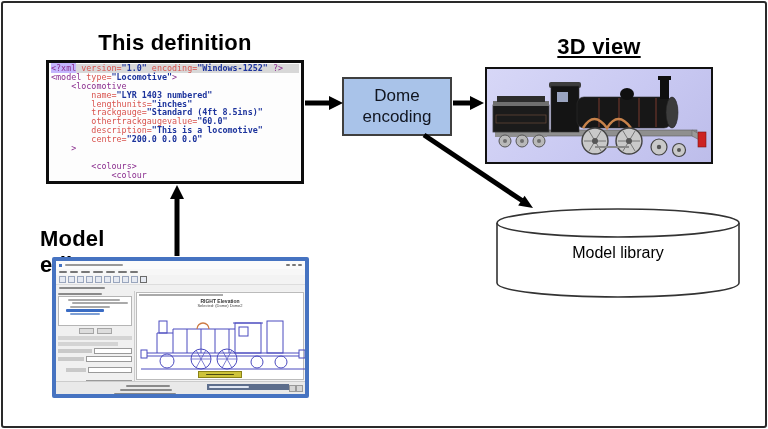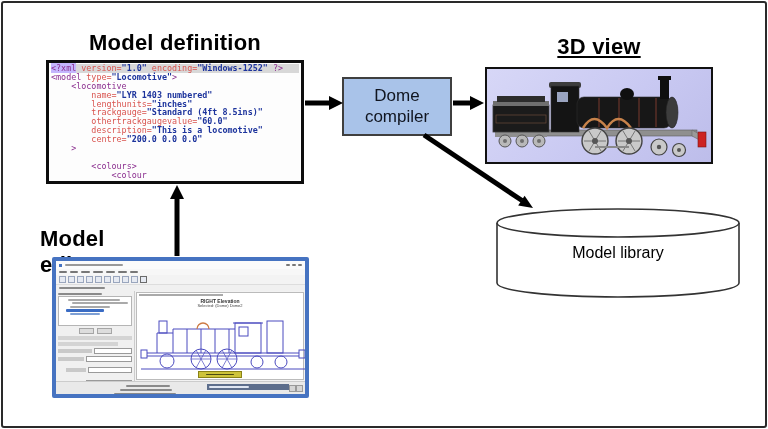--- a/index.html
+++ b/index.html
@@ -66,31 +66,31 @@
 
   svg{display:block;}
   #arrows{position:absolute;inset:0;pointer-events:none;}
 </style>
 </head>
 <body>
 
 <div id="stage">
   <div id="frame"></div>
 
-  <div class="abs title" style="left:46px;top:30px;width:258px;">Model definition</div>
+  <div class="abs title" style="left:46px;top:30px;width:258px;">This definition</div>
   <div class="abs title" style="left:40px;top:226px;width:130px;text-align:left;">Model editor</div>
   <div class="abs title" style="left:485px;top:34px;width:228px;text-decoration:underline;">3D view</div>
 
   <div class="abs" id="def-box">
     <div id="code"><div class="code-line hl"><span class="tok-tag">&lt;?xml</span><span class="tok-attr"> version=</span><span class="tok-val">"1.0"</span><span class="tok-attr"> encoding=</span><span class="tok-val">"Windows-1252"</span><span class="tok-tag"> ?&gt;</span></div><div class="code-line"><span class="tok-tag">&lt;model</span><span class="tok-attr"> type=</span><span class="tok-val">"Locomotive"</span><span class="tok-tag">&gt;</span></div><div class="code-line"><span class="tok-tag">    &lt;locomotive</span></div><div class="code-line"><span class="tok-attr">        name=</span><span class="tok-val">"LYR 1403 numbered"</span></div><div class="code-line"><span class="tok-attr">        lengthunits=</span><span class="tok-val">"inches"</span></div><div class="code-line"><span class="tok-attr">        trackgauge=</span><span class="tok-val">"Standard (4ft 8.5ins)"</span></div><div class="code-line"><span class="tok-attr">        othertrackgaugevalue=</span><span class="tok-val">"60.0"</span></div><div class="code-line"><span class="tok-attr">        description=</span><span class="tok-val">"This is a locomotive"</span></div><div class="code-line"><span class="tok-attr">        centre=</span><span class="tok-val">"200.0 0.0 0.0"</span></div><div class="code-line"><span class="tok-tag">    &gt;</span></div><div class="code-line"></div><div class="code-line"><span class="tok-tag">        &lt;colours&gt;</span></div><div class="code-line"><span class="tok-tag">            &lt;colour</span></div></div>
   </div>
 
   <div class="abs" id="compiler">
     <span>Dome</span>
-    <span>compiler</span>
+    <span>encoding</span>
   </div>
 
   <div class="abs" id="view3d">
     <svg width="223" height="92" viewBox="0 0 223 92">
 
       <rect x="58" y="61" width="152" height="6" fill="#8f8f8f" stroke="#5c5c5c" stroke-width="0.6"></rect>
 
       <rect x="8" y="62" width="52" height="6" fill="#8f8f8f"></rect>
       <rect x="6" y="36" width="56" height="27" fill="#1b1b1b" stroke="#3a3a3a" stroke-width="0.8"></rect>
       <rect x="6" y="32" width="56" height="5" fill="#6f6f6f"></rect>

